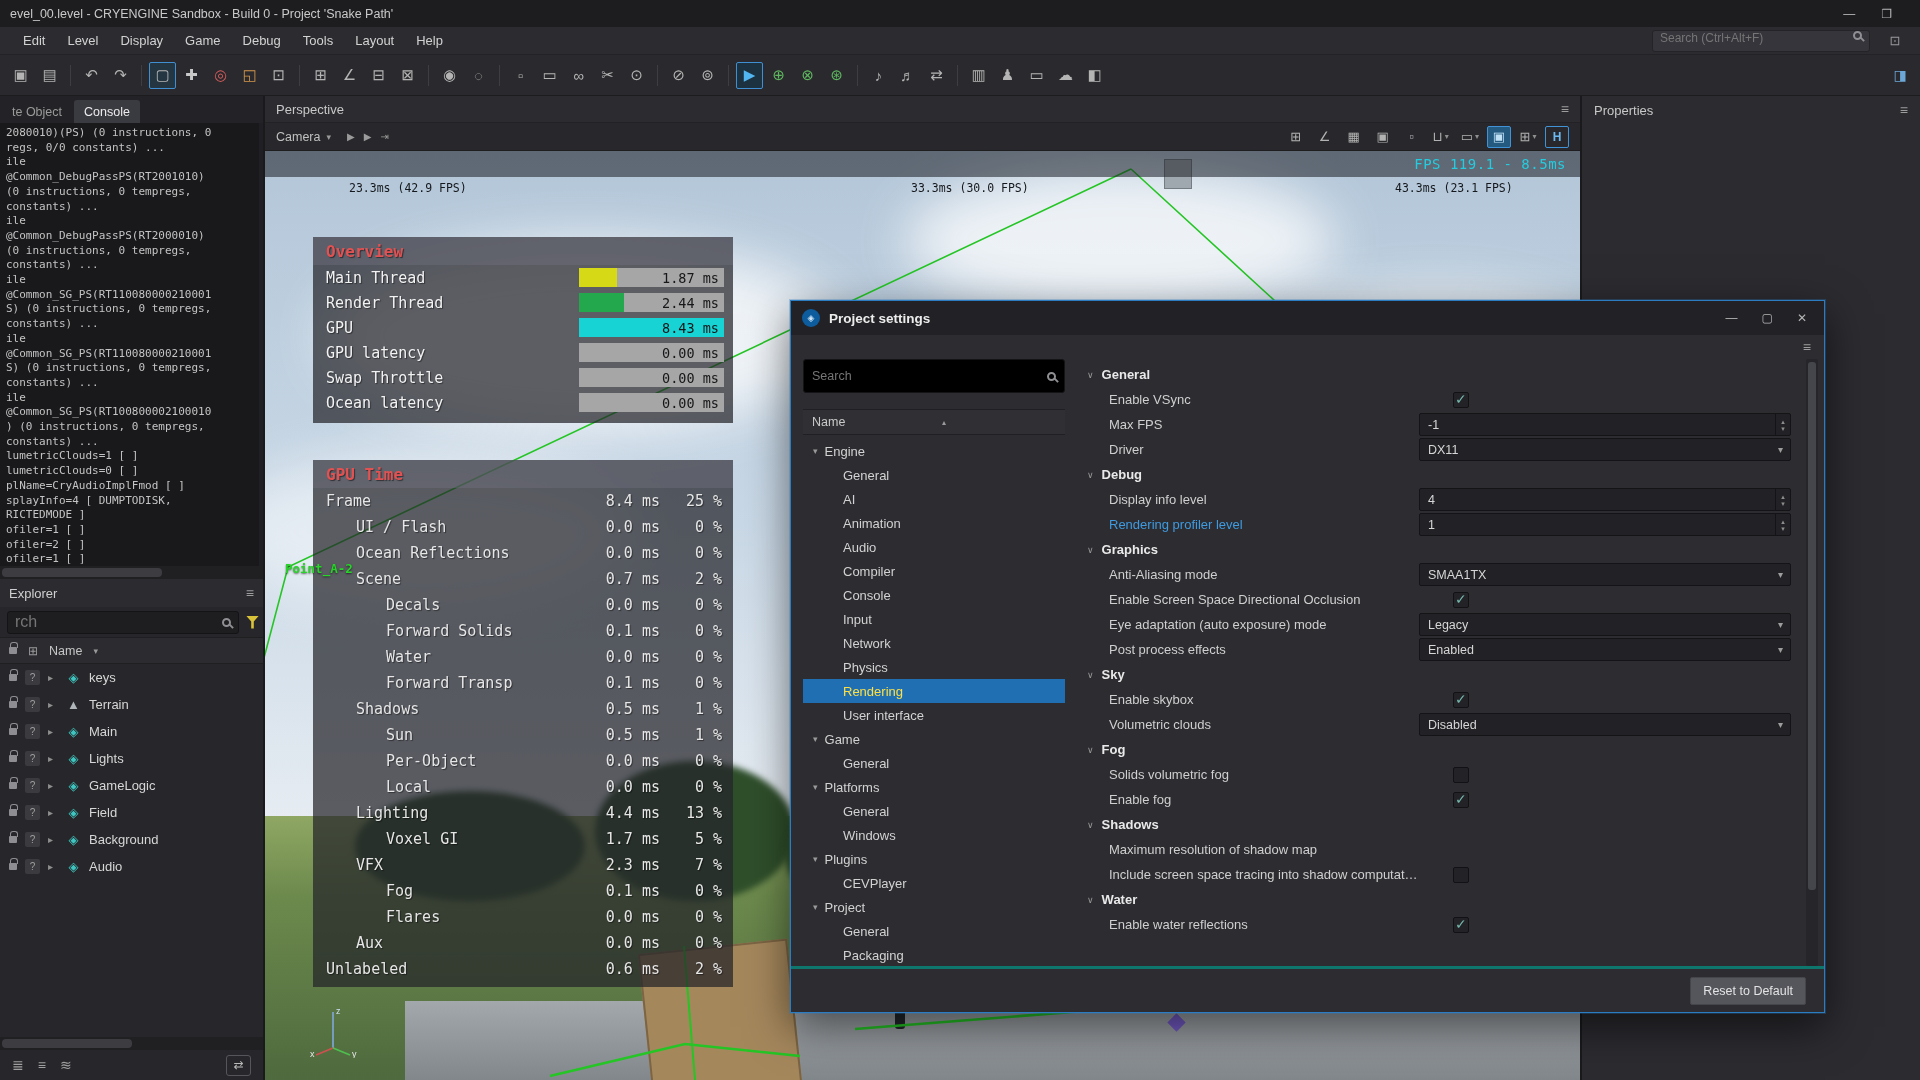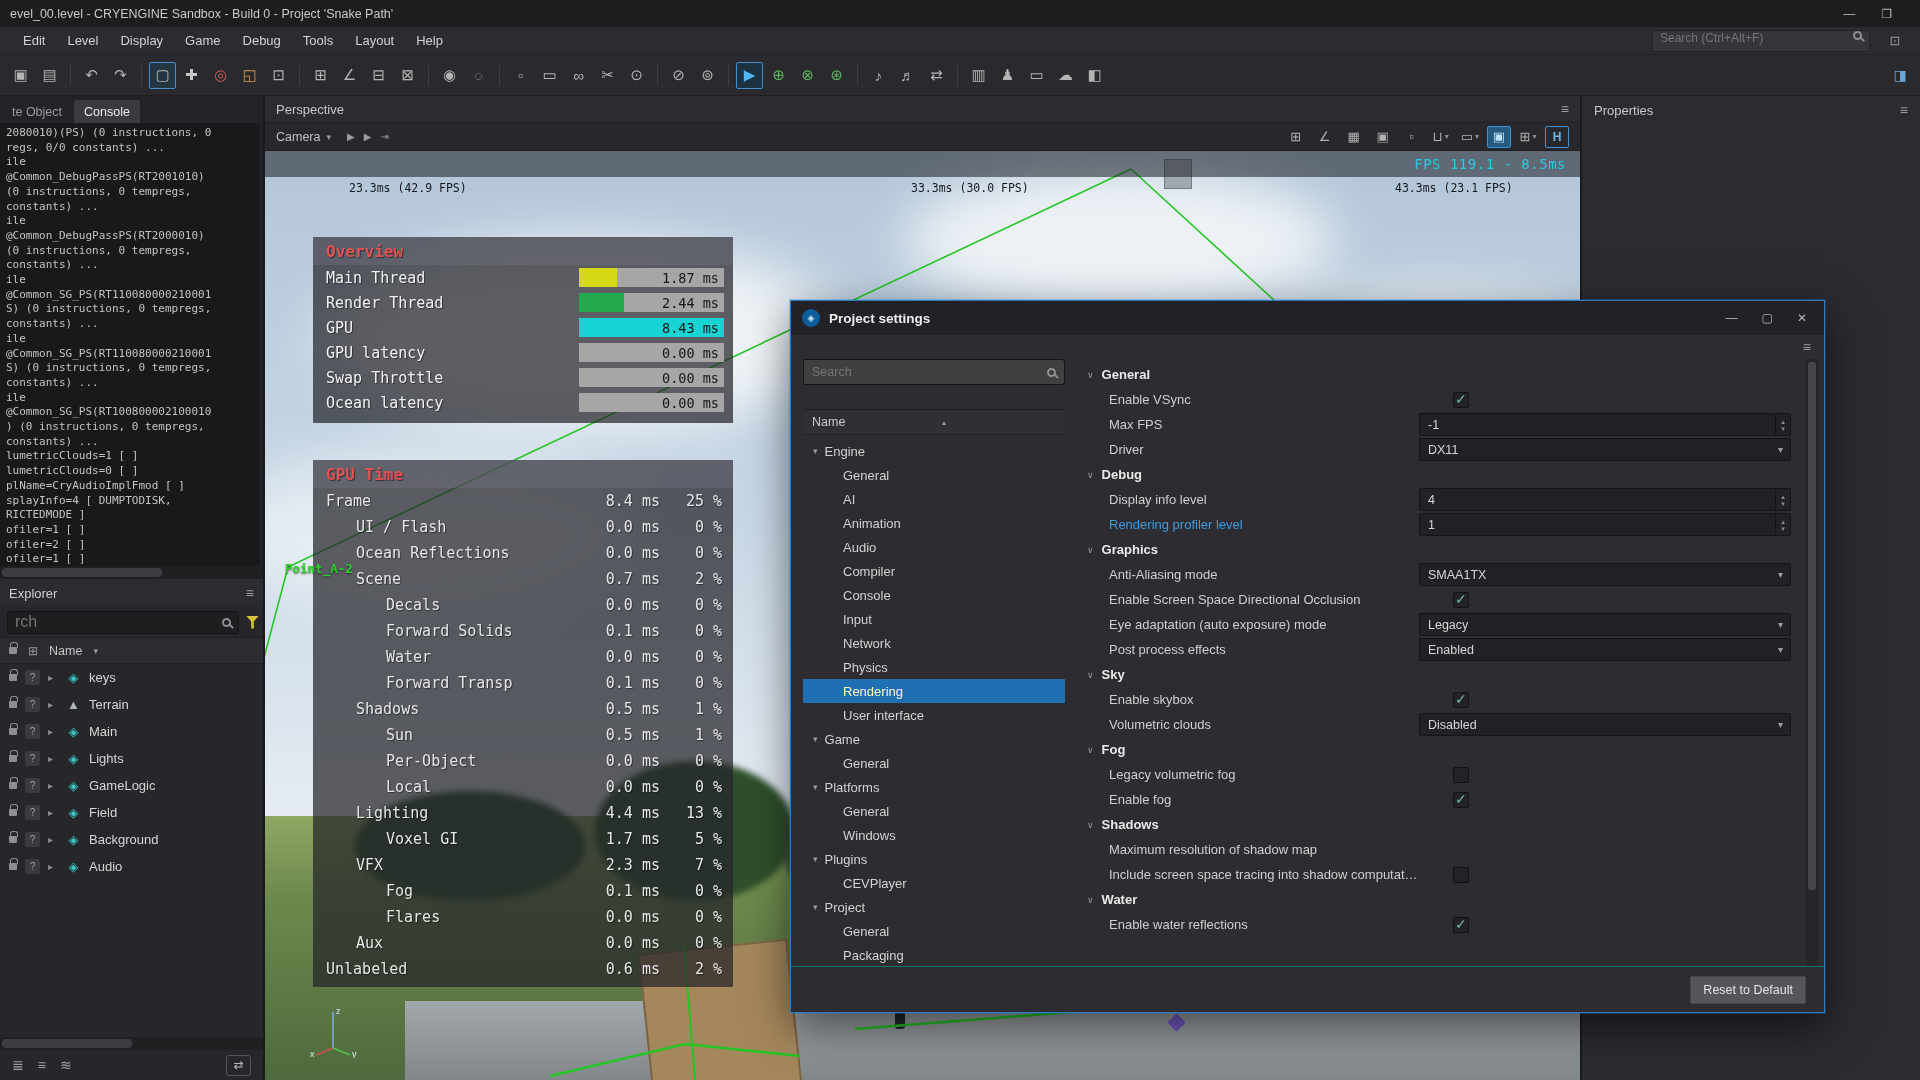--- a/index.html
+++ b/index.html
@@ -124,46 +124,46 @@
 
   
   .dialog{position:absolute;left:790px;top:300px;width:1035px;height:713px;background:#2c2c31;border:1px solid #2b7cc0;box-shadow:0 0 0 1px rgba(43,124,192,.3),0 14px 40px rgba(0,0,0,.55);z-index:50;display:flex;flex-direction:column}
   .dlg-titlebar{height:34px;background:#222226;display:flex;align-items:center;padding:0 11px;gap:9px;flex-shrink:0}
   .dlg-logo{width:18px;height:18px;border-radius:50%;background:#0d5c9e;display:flex;align-items:center;justify-content:center;color:#cfe6f8;font-size:9px;flex-shrink:0}
   .dlg-title{font-size:13.5px;font-weight:bold;color:#ececec}
   .dlg-controls{margin-left:auto;display:flex;gap:24px;color:#b5b5b5;font-size:12px;padding-right:6px}
   .dlg-toolbar{height:24px;display:flex;justify-content:flex-end;align-items:center;padding:0 13px;color:#a9a9a9;font-size:14px;flex-shrink:0}
   .dlg-body{flex:1;display:flex;padding:0 6px 0 12px;min-height:0}
   .dlg-left{width:262px;display:flex;flex-direction:column;margin-right:14px;flex-shrink:0}
-  .dlg-search{height:26px;background:#404040;border:1px solid #141416;border-radius:3px;display:flex;align-items:center;padding:0 8px;margin-bottom:24px}
+  .dlg-search{height:34px;background:#000000;border:1px solid #141416;border-radius:3px;display:flex;align-items:center;padding:0 8px;margin-bottom:16px}
   .dlg-search input{flex:1;background:transparent;border:none;outline:none;color:#b9b9b9;font-size:12.5px;font-family:"Liberation Sans",sans-serif;min-width:0}
   .dlg-name-header{height:26px;display:flex;align-items:center;justify-content:space-between;padding:0 9px;border-top:1px solid #202024;border-bottom:1px solid #202024;color:#c9c9c9;font-size:12.5px;background:#2f2f34;margin-bottom:4px}
   .sort-caret{font-size:8px;color:#9a9a9a;margin-right:110px}
   .ptree{flex:1;overflow:hidden}
   .ptree-row{height:24px;display:flex;align-items:center;gap:7px;font-size:13px;color:#d2d2d2}
-  .ptree-row.sel{background:#1f6fb2;color:#fef9c3}
+  .ptree-row.sel{background:#1f6fb2;color:#fde047}
   .pt-caret{font-size:9px;color:#9a9a9a}
   .dlg-right{flex:1;display:flex;flex-direction:column;min-width:0}
   .settings-list{flex:1;padding-top:3px;overflow:hidden}
   .sec-row{height:25px;display:flex;align-items:center;gap:8px;padding-left:8px;font-size:13px;color:#e9e9e9;font-weight:bold}
   .sec-caret{font-size:9px;color:#9a9a9a;font-weight:normal}
   .set-row{height:25px;display:flex;align-items:center;padding-left:30px;font-size:13px;color:#cfcfcf}
   .set-label{width:310px;flex-shrink:0;white-space:nowrap;overflow:hidden;text-overflow:ellipsis}
   .set-label.accent{color:#3f9be0}
   .set-ctl{flex:1;display:flex;align-items:center;min-width:0;padding-right:4px}
   .checkbox{width:16px;height:16px;background:#232327;border:1px solid #121214;border-radius:2px;margin-left:34px;position:relative}
   .checkbox.checked::after{content:'✓';position:absolute;left:1px;top:-2px;font-size:14px;color:#74b8ae}
   .spin,.select{flex:1;max-width:372px;height:23px;background:#222226;border:1px solid #141417;border-radius:2px;display:flex;align-items:center}
   .spin-val,.sel-val{flex:1;padding-left:8px;font-size:12.5px;color:#d6d6d6;white-space:nowrap}
   .spin-arrows{width:15px;height:100%;border-left:1px solid #141417;display:flex;flex-direction:column;align-items:center;justify-content:center;color:#8d8d8d}
   .sa{font-size:7px;line-height:7px}
   .sel-caret{padding-right:7px;color:#9d9d9d;font-size:10px}
   .dlg-scroll{width:12px;margin-left:5px;background:#26262a;position:relative;border-radius:2px;flex-shrink:0}
   .dlg-scroll .thumb{position:absolute;top:3px;left:2px;right:2px;height:87%;background:#45454c;border-radius:3px}
-  .dlg-footer{height:46px;display:flex;align-items:center;justify-content:flex-end;padding:0 18px;border-top:1px solid #0f766e;flex-shrink:0}
+  .dlg-footer{height:46px;display:flex;align-items:center;justify-content:flex-end;padding:0 18px;border-top:3px solid #0f766e;flex-shrink:0}
   .reset-btn{background:#55565c;color:#e3e3e3;font-size:12.5px;padding:6px 12px;border-radius:2px;border:1px solid #45464b}
 </style>
 </head>
 <body>
 
 <div class="titlebar">
   <span>evel_00.level - CRYENGINE Sandbox - Build 0 - Project 'Snake Path'</span>
   <div class="win-controls">
     <span>—</span>
     <span>❐</span>
@@ -833,21 +833,21 @@
                 <span class="sel-val">Disabled</span>
                 <span class="sel-caret">▾</span>
               </span>
             </span>
           </div>
           <div class="sec-row">
             <span class="sec-caret">∨</span>
             <span class="sec-title">Fog</span>
           </div>
           <div class="set-row">
-            <span class="set-label">Legacy volumetric fog</span>
+            <span class="set-label">Solids volumetric fog</span>
             <span class="set-ctl">
               <span class="checkbox"></span>
             </span>
           </div>
           <div class="set-row">
             <span class="set-label">Enable fog</span>
             <span class="set-ctl">
               <span class="checkbox checked"></span>
             </span>
           </div>

